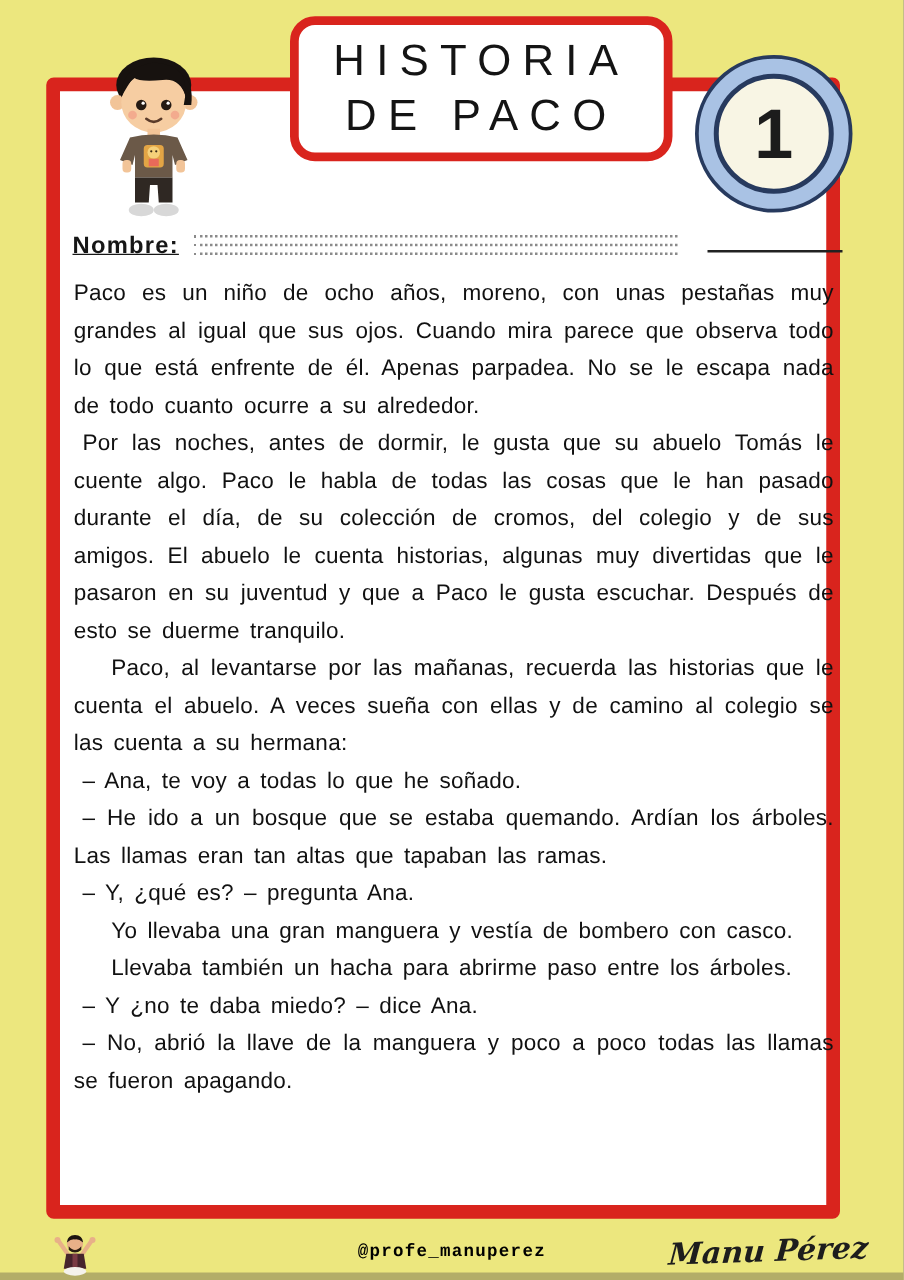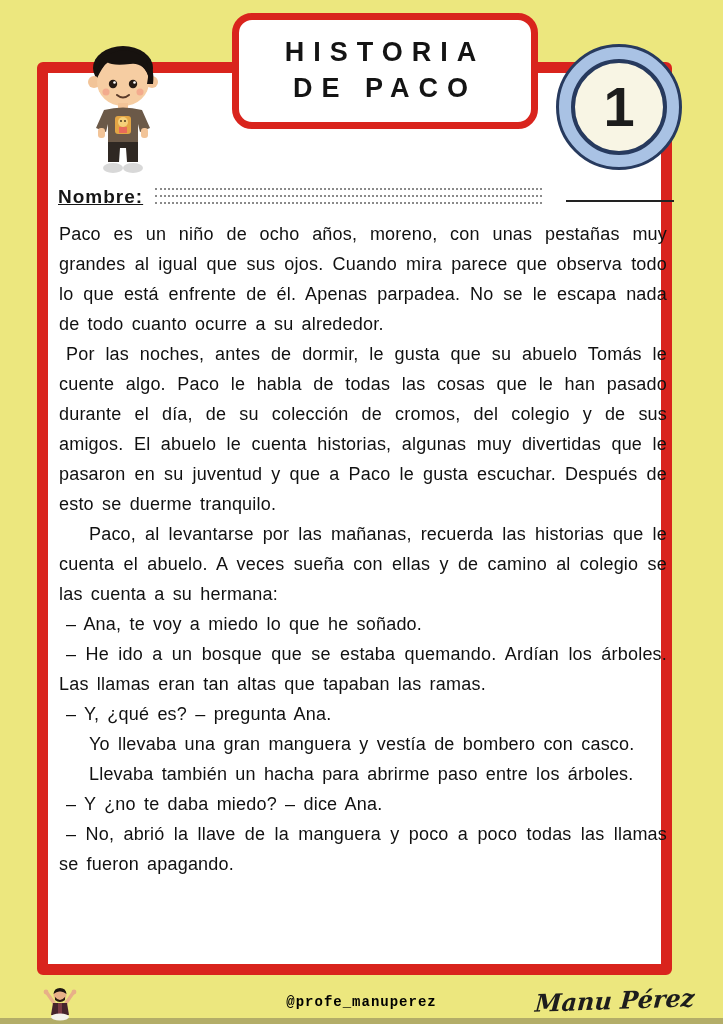--- a/index.html
+++ b/index.html
@@ -18,21 +18,21 @@
   }
 
   
   .title-box{
     position:absolute;left:232px;top:13px;width:306px;height:116px;
     background:#ffffff;border:7px solid #d9241d;border-radius:20px;
     box-sizing:border-box;display:flex;flex-direction:column;
     align-items:center;justify-content:center;gap:6px;z-index:3;
   }
   .title-line{
-    font-size:27px;font-weight:bold;letter-spacing:9px;color:#141414;
+    font-size:35px;font-weight:normal;letter-spacing:9px;color:#141414;
     line-height:1.1;white-space:nowrap;
   }
 
   
   .badge{
     position:absolute;left:556px;top:44px;width:126px;height:126px;
     border-radius:50%;background:#a9c2e4;border:3px solid #273a5e;
     box-sizing:border-box;display:flex;align-items:center;justify-content:center;z-index:2;
   }
   .badge-inner{
@@ -145,21 +145,21 @@
         <div></div>
         <div></div>
     </div>
     <div class="date-line"></div>
   </div>
 
   <div class="story">
     <p>Paco es un niño de ocho años, moreno, con unas pestañas muy grandes al igual que sus ojos. Cuando mira parece que observa todo lo que está enfrente de él. Apenas parpadea. No se le escapa nada de todo cuanto ocurre a su alrededor.</p>
     <p class="ind-xs">Por las noches, antes de dormir, le gusta que su abuelo Tomás le cuente algo. Paco le habla de todas las cosas que le han pasado durante el día, de su colección de cromos, del colegio y de sus amigos. El abuelo le cuenta historias, algunas muy divertidas que le pasaron en su juventud y que a Paco le gusta escuchar. Después de esto se duerme tranquilo.</p>
     <p class="ind-md">Paco, al levantarse por las mañanas, recuerda las historias que le cuenta el abuelo. A veces sueña con ellas y de camino al colegio se las cuenta a su hermana:</p>
-    <p class="ind-xs">– Ana, te voy a miedo lo que he soñado.</p>
+    <p class="ind-xs">– Ana, te voy a todas lo que he soñado.</p>
     <p class="ind-xs">– He ido a un bosque que se estaba quemando. Ardían los árboles. Las llamas eran tan altas que tapaban las ramas.</p>
     <p class="ind-xs">– Y, ¿qué es? – pregunta Ana.</p>
     <p class="ind-md">Yo llevaba una gran manguera y vestía de bombero con casco.</p>
     <p class="ind-md">Llevaba también un hacha para abrirme paso entre los árboles.</p>
     <p class="ind-xs">– Y ¿no te daba miedo? – dice Ana.</p>
     <p class="ind-xs">– No, abrió la llave de la manguera y poco a poco todas las llamas se fueron apagando.</p>
   </div>
 
   <svg class="footer-avatar" viewBox="0 0 46 38" aria-hidden="true">
 

